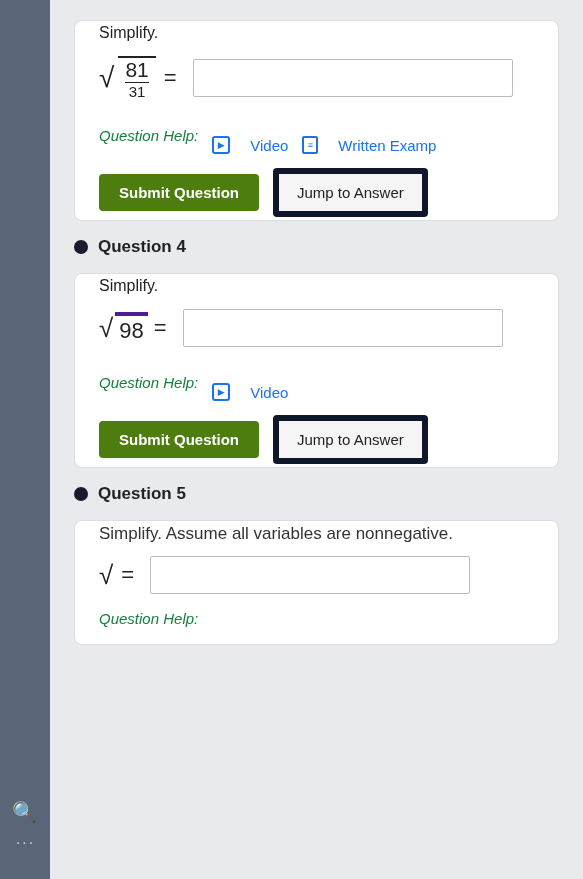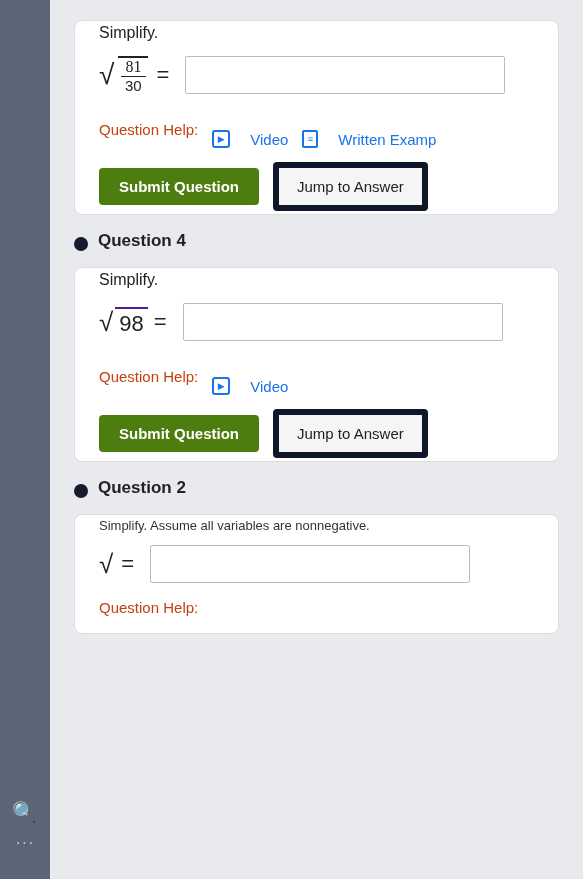--- a/index.html
+++ b/index.html
@@ -71,22 +71,21 @@
     }
 
     .radical-symbol {
       font-size: 28px;
       line-height: 1;
       margin-right: 2px;
     }
 
     .frac-top {
       padding: 0 4px;
-      font-size: 16px;
-      font-family: Liberation Serif, serif;
+      font-size: 21px;
     }
 
     .frac-bottom {
       padding: 0 4px;
       font-size: 15px;
       border-top: 1.5px solid #222;
     }
 
     .fraction-wrap {
       display: inline-flex;
@@ -124,21 +123,22 @@
       align-items: center;
       gap: 14px;
       margin-bottom: 14px;
       font-size: 15px;
       color: #222;
       flex-wrap: wrap;
     }
 
     .help-label {
       font-size: 15px;
-      color: #c2410c;
+      color: #15803d;
+      font-style: italic;
     }
 
     .help-link {
       display: flex;
       align-items: flex-end;
       gap: 20px;
       color: #1a73e8;
       text-decoration: none;
       font-size: 15px;
       cursor: pointer;
@@ -205,21 +205,21 @@
       color: #222;
       border: 6px solid #0f172a;
       border-radius: 4px;
       padding: 10px 18px;
       font-size: 15px;
       cursor: pointer;
     }
 
     .question-header {
       display: flex;
-      align-items: flex-end;
+      align-items: center;
       gap: 10px;
       margin-bottom: 6px;
     }
 
     .bullet {
       width: 14px;
       height: 14px;
       background: #1a1a2e;
       border-radius: 50%;
       flex-shrink: 0;
@@ -229,37 +229,37 @@
       font-size: 17px;
       font-weight: 600;
       color: #222;
     }
 
     .question-section {
       margin-bottom: 16px;
     }
 
     .q5-note {
-      font-size: 13px;
+      font-size: 17px;
       color: #333;
       margin-bottom: 12px;
     }
 
     sup {
       font-size: 13px;
     }
 
     .sqrt-wrap {
       position: relative;
       display: inline-flex;
       align-items: center;
     }
 
     .sqrt-body {
-      border-top: 2px solid #4c1d95;
+      border-top: 4px solid #4c1d95;
       padding: 2px 4px 0 4px;
       display: inline-block;
     }
   </style>
 </head>
 <body>
 
 <div class="left-sidebar">
   <span class="sidebar-icon">🔍</span>
   <span class="sidebar-dots">···</span>
@@ -270,21 +270,21 @@
   <div class="question-block">
     <div class="simplify-label">Simplify.</div>
 
     <div class="math-row">
       <div class="math-expression">
         <span class="radical-symbol">√</span>
         <div class="fraction-wrap">
           <div class="overline-box">
             <div class="frac-top">81</div>
           </div>
-          <div class="frac-bottom">30</div>
+          <div class="frac-bottom">31</div>
         </div>
         <span class="equals-sign">=</span>
       </div>
       <input class="answer-input" type="text" style="">
     </div>
 
     <div class="question-help-row">
       <span class="help-label">Question Help:</span>
       <a class="help-link">
         <span class="play-icon"></span>
@@ -333,21 +333,21 @@
 
     <div class="action-row">
       <button class="submit-btn">Submit Question</button>
       <button class="jump-btn">Jump to Answer</button>
     </div>
   </div>
 
   <div class="question-section">
     <div class="question-header">
       <div class="bullet"></div>
-      <span class="question-title">Question 2</span>
+      <span class="question-title">Question 5</span>
     </div>
   </div>
 
   <div class="question-block">
     <div class="q5-note">Simplify. Assume all variables are nonnegative.</div>
 
     <div class="math-row">
       <div class="math-expression">
         <span class="sqrt-wrap">
           <span style="font-size:26px; margin-right:2px;">√</span>

